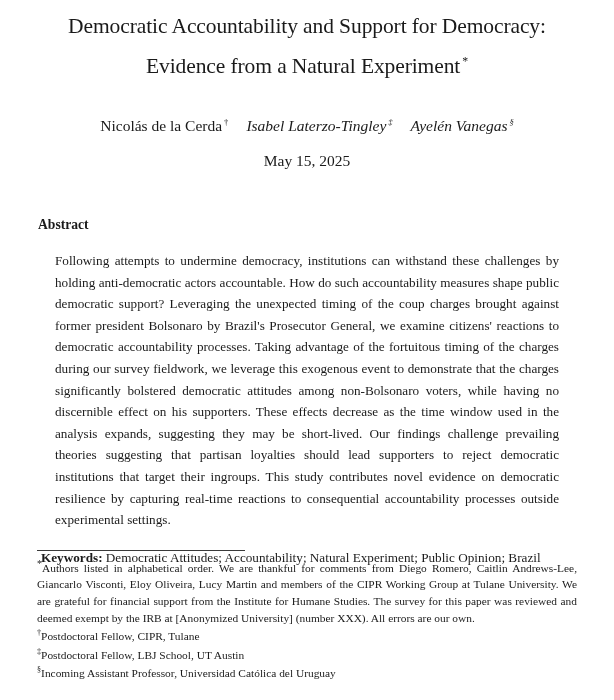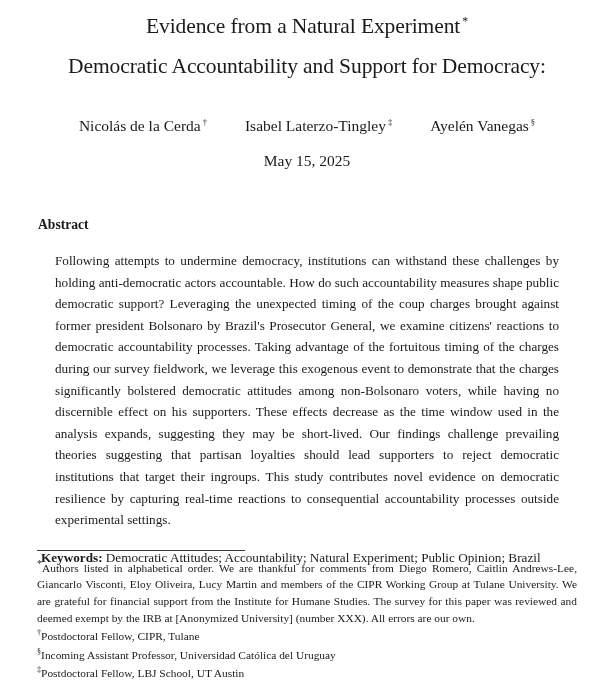--- a/index.html
+++ b/index.html
@@ -51,21 +51,22 @@
     text-align: center;
     margin-top: 29px;
     font-size: 15.5px;
     line-height: 22px;
     white-space: nowrap;
   }
   .author {
     display: inline-block;
   }
   .author + .author {
-    margin-left: 38px;
+    margin-left: 18px;
+    font-style: italic;
   }
 
   
   .date {
     text-align: center;
     margin-top: 14px;
     font-size: 15.5px;
     line-height: 20px;
   }
 
@@ -138,22 +139,22 @@
   .fn-mark.star {
     font-size: 0.88em;
   }
 </style>
 </head>
 <body>
 
 <div class="page">
 
   <div class="title-block">
+    <div class="title-line">Democratic Accountability and Support for Democracy:</div>
     <div class="title-line second"><span>Evidence from a Natural Experiment</span><sup class="marker">*</sup></div>
-    <div class="title-line">Democratic Accountability and Support for Democracy:</div>
   </div>
 
   <div class="authors">
     <span class="author"><span>Nicolás de la Cerda</span><sup class="marker">†</sup></span><span class="author"><span>Isabel Laterzo-Tingley</span><sup class="marker">‡</sup></span><span class="author"><span>Ayelén Vanegas</span><sup class="marker">§</sup></span>
   </div>
 
   <div class="date">May 15, 2025</div>
 
   <div class="abstract-wrap">
     <div class="abstract-heading">Abstract</div>
@@ -161,18 +162,18 @@
     <p class="keywords"><b>Keywords:</b> <span>Democratic Attitudes; Accountability; Natural Experiment; Public Opinion; Brazil</span></p>
   </div>
 
   <div class="footnote-area">
     <div class="footnote-rule"></div>
 
     <p class="footnote"><span class="fn-mark star">*</span><span>Authors listed in alphabetical order. We are thankful for comments from Diego Romero, Caitlin Andrews-Lee, Giancarlo Visconti, Eloy Oliveira, Lucy Martin and members of the CIPR Working Group at Tulane University. We are grateful for financial support from the Institute for Humane Studies. The survey for this paper was reviewed and deemed exempt by the IRB at [Anonymized University] (number XXX). All errors are our own.</span></p>
 
     <p class="footnote affil"><span class="fn-mark">†</span><span>Postdoctoral Fellow, CIPR, Tulane</span></p>
 
+    <p class="footnote affil"><span class="fn-mark">‡</span><span>Postdoctoral Fellow, LBJ School, UT Austin</span></p>
+
     <p class="footnote affil"><span class="fn-mark">§</span><span>Incoming Assistant Professor, Universidad Católica del Uruguay</span></p>
-
-    <p class="footnote affil"><span class="fn-mark">‡</span><span>Postdoctoral Fellow, LBJ School, UT Austin</span></p>
   </div>
 
 </div>
 
 </body></html>

